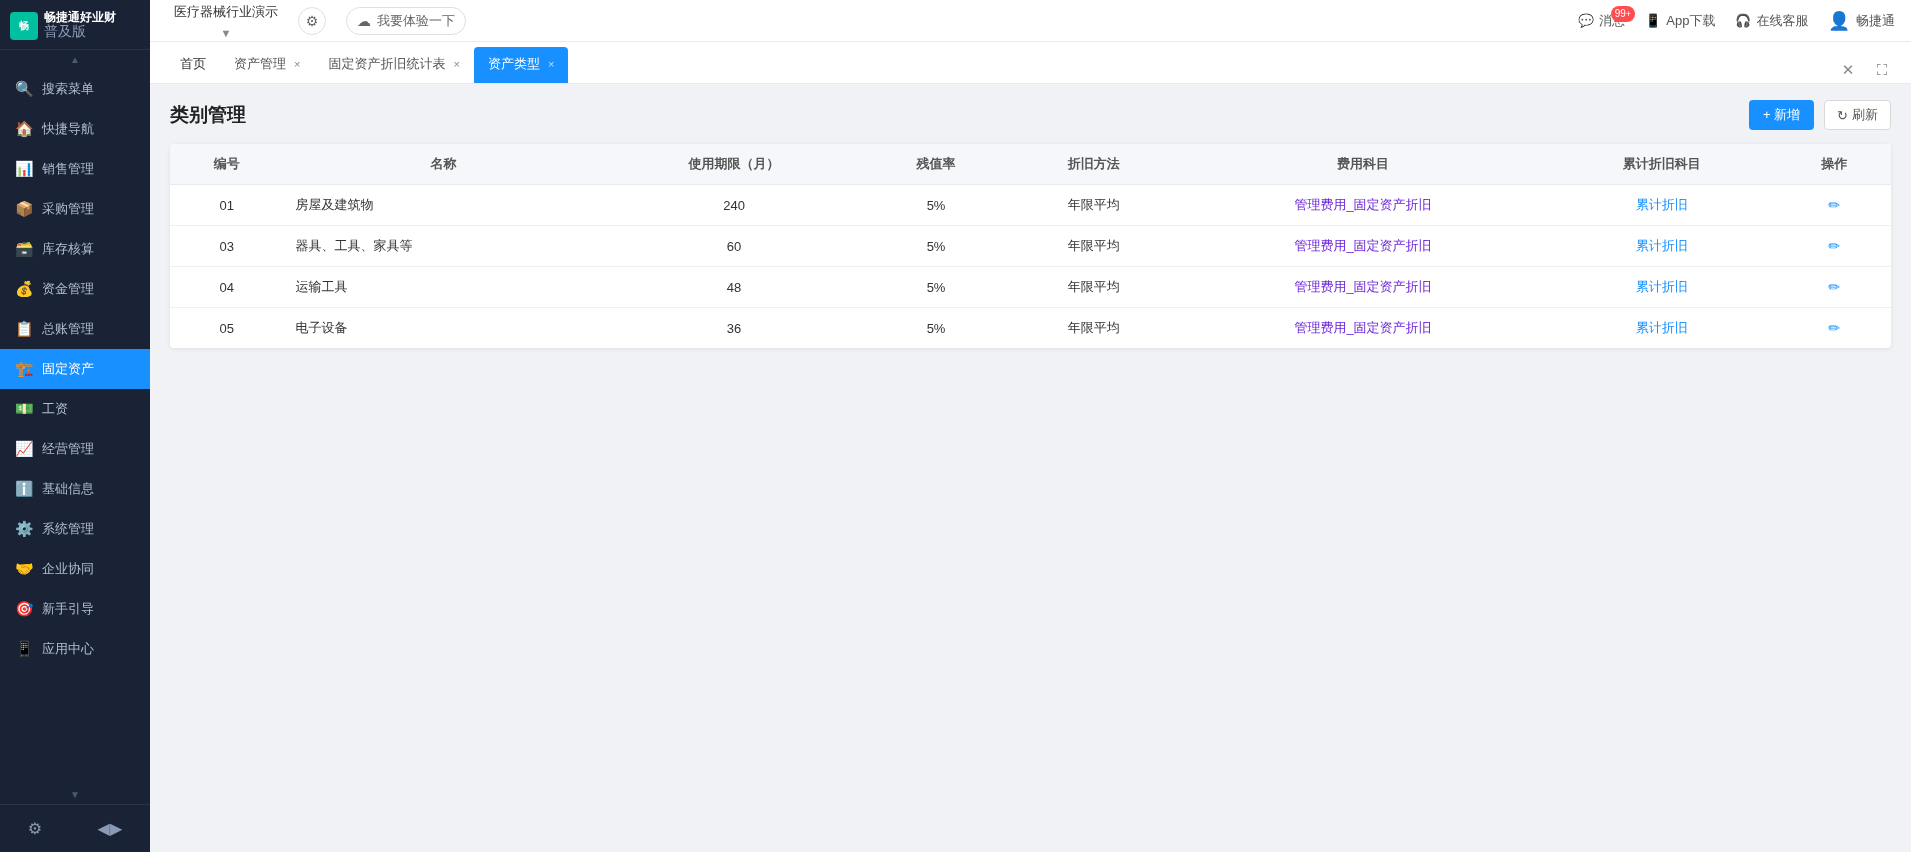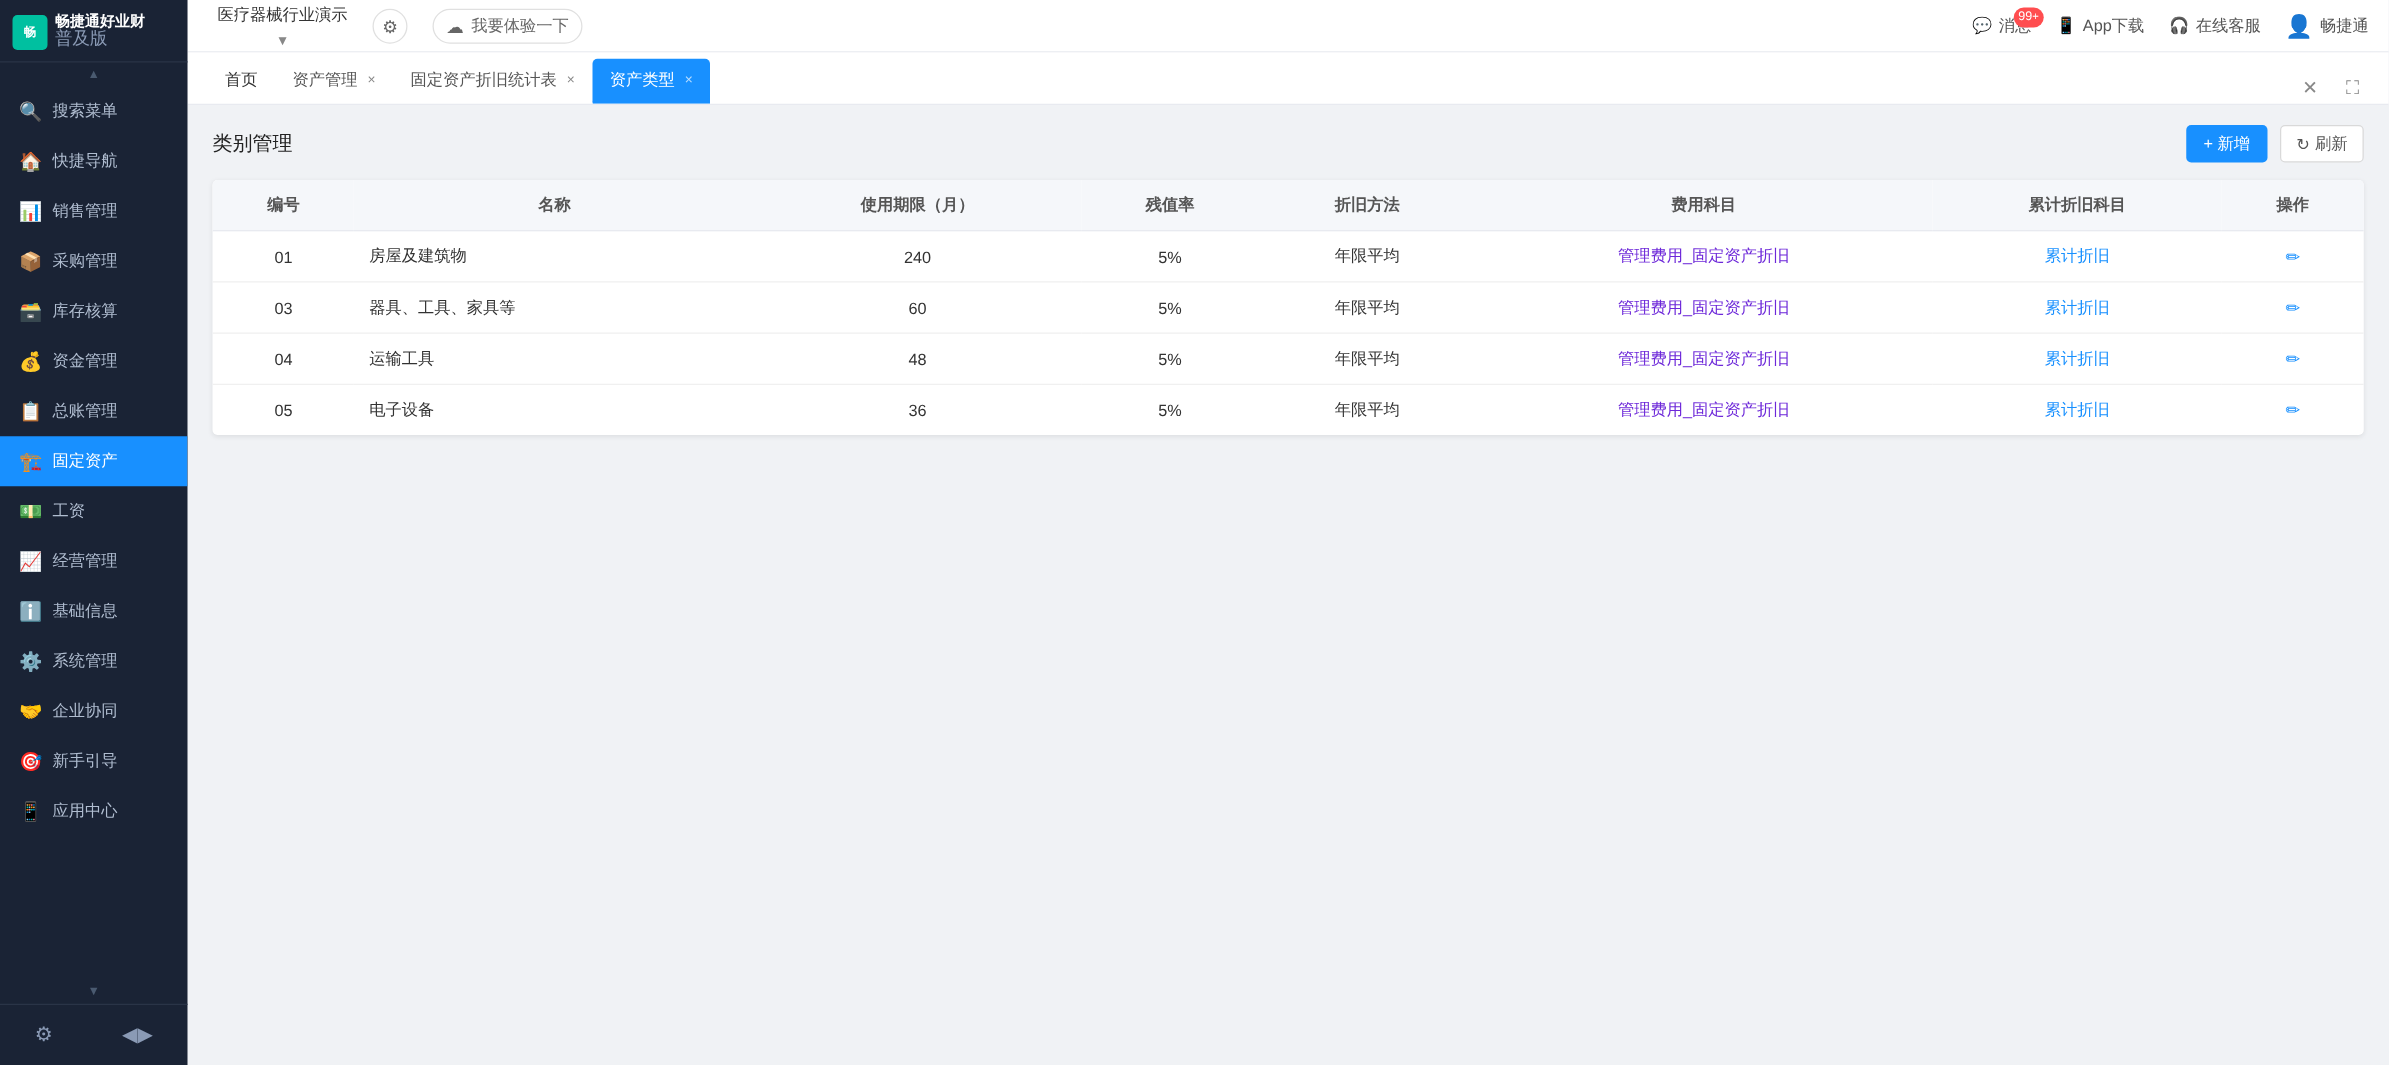--- a/index.html
+++ b/index.html
@@ -210,22 +210,22 @@
       background: #f0f2f5;
     }
 
     .page-header {
       display: flex;
       align-items: center;
       justify-content: space-between;
       margin-bottom: 14px;
     }
     .page-title {
-      font-size: 16px;
-      font-weight: normal;
+      font-size: 19px;
+      font-weight: bold;
       color: #222;
     }
     .page-actions {
       display: flex;
       gap: 10px;
     }
     .btn-primary {
       background: #1890ff;
       color: #fff;
       border: none;

